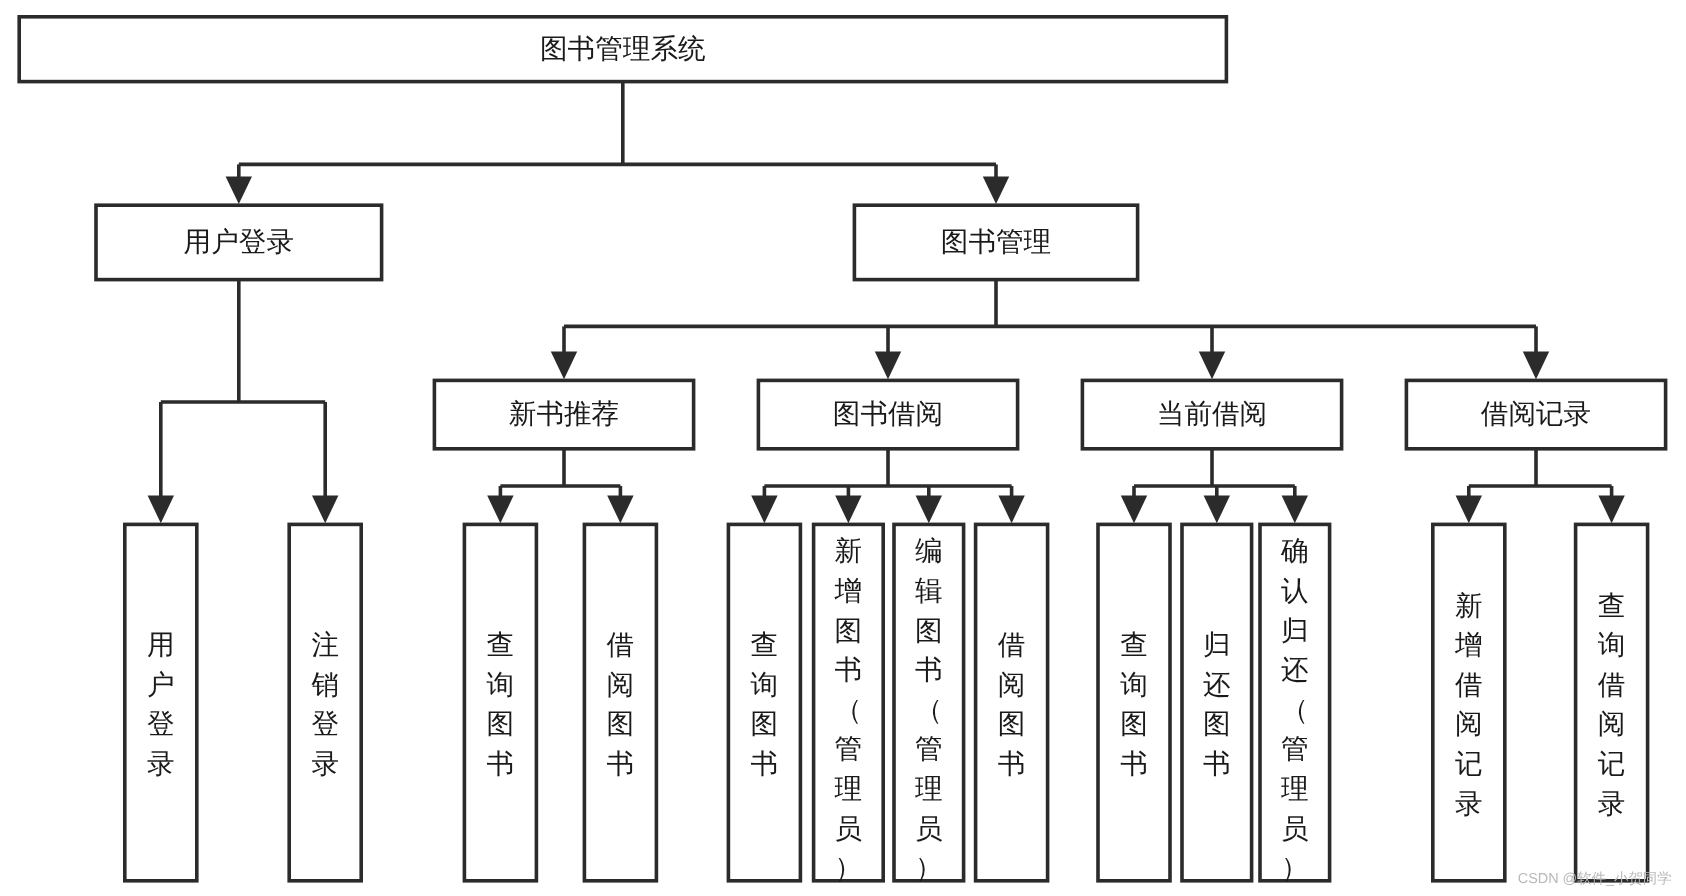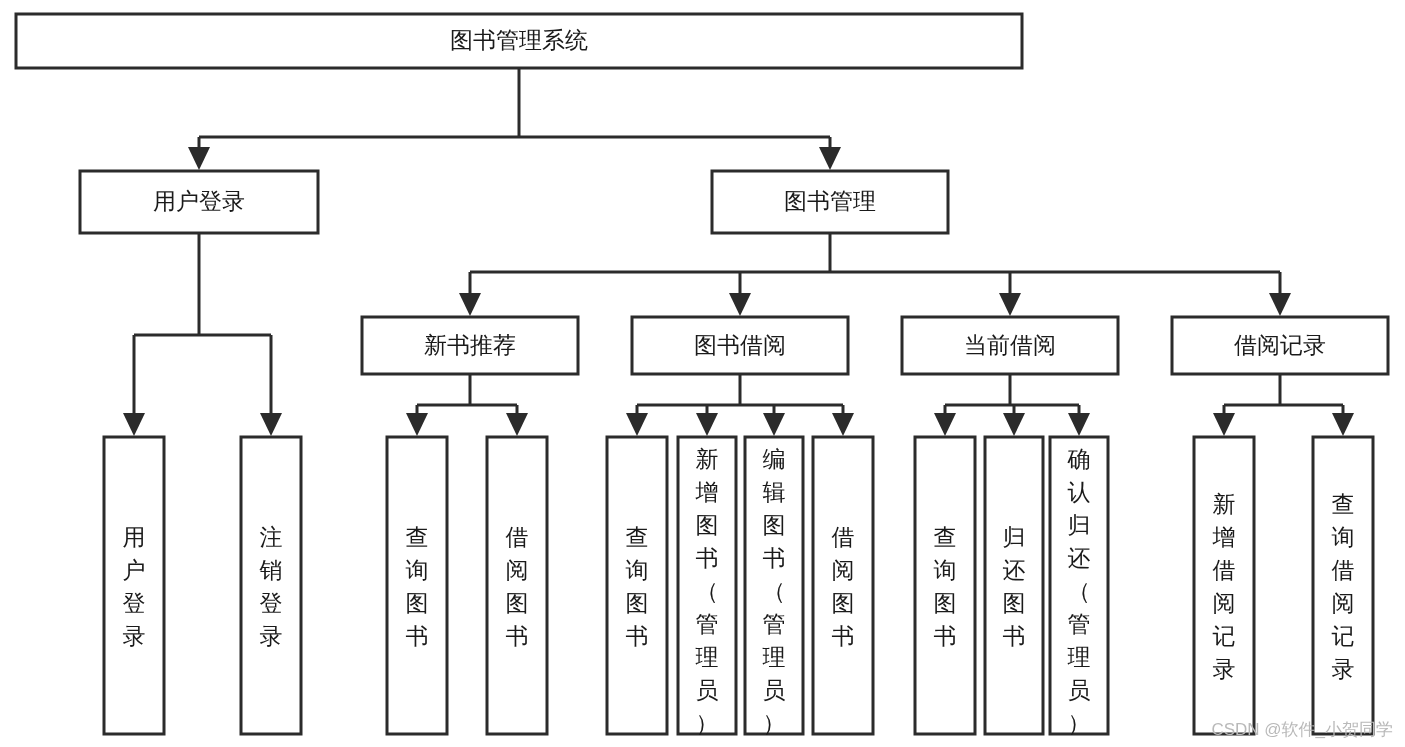--- a/index.html
+++ b/index.html
@@ -53,21 +53,21 @@
     font-family: "Liberation Sans", "DejaVu Sans", sans-serif;
     font-size: 23px;
     fill: #1a1a1a;
     text-anchor: middle;
   }
   .watermark {
     position: absolute;
     right: 12px;
     bottom: 6px;
     font-family: "Liberation Sans", "DejaVu Sans", sans-serif;
-    font-size: 17px;
+    font-size: 12px;
     color: #b9b9b9;
     white-space: nowrap;
     pointer-events: none;
   }
 </style>
 </head>
 <body>
 
 <div id="diagram-root">
   <svg id="tree-svg" viewBox="0 0 1405 747">

